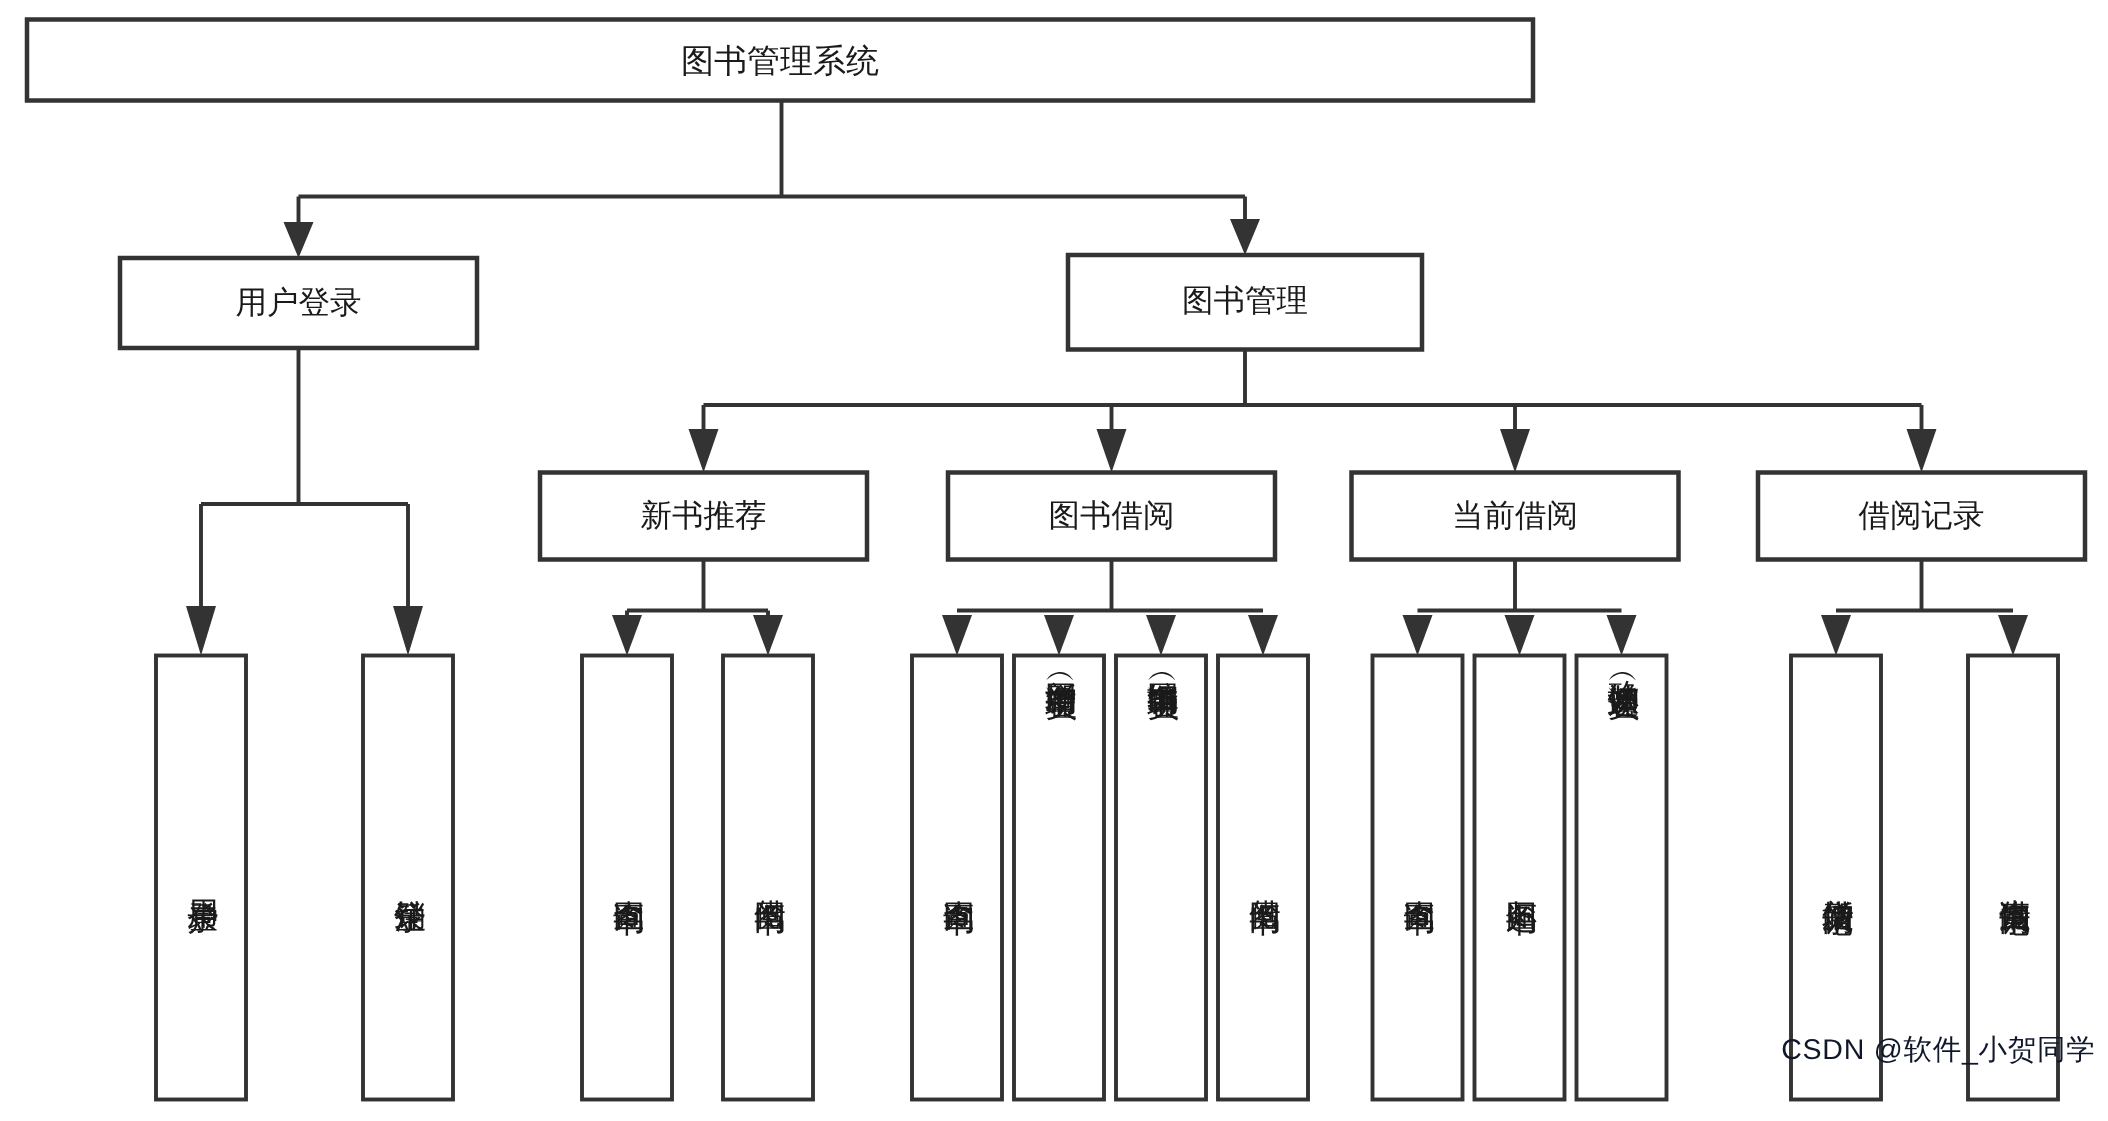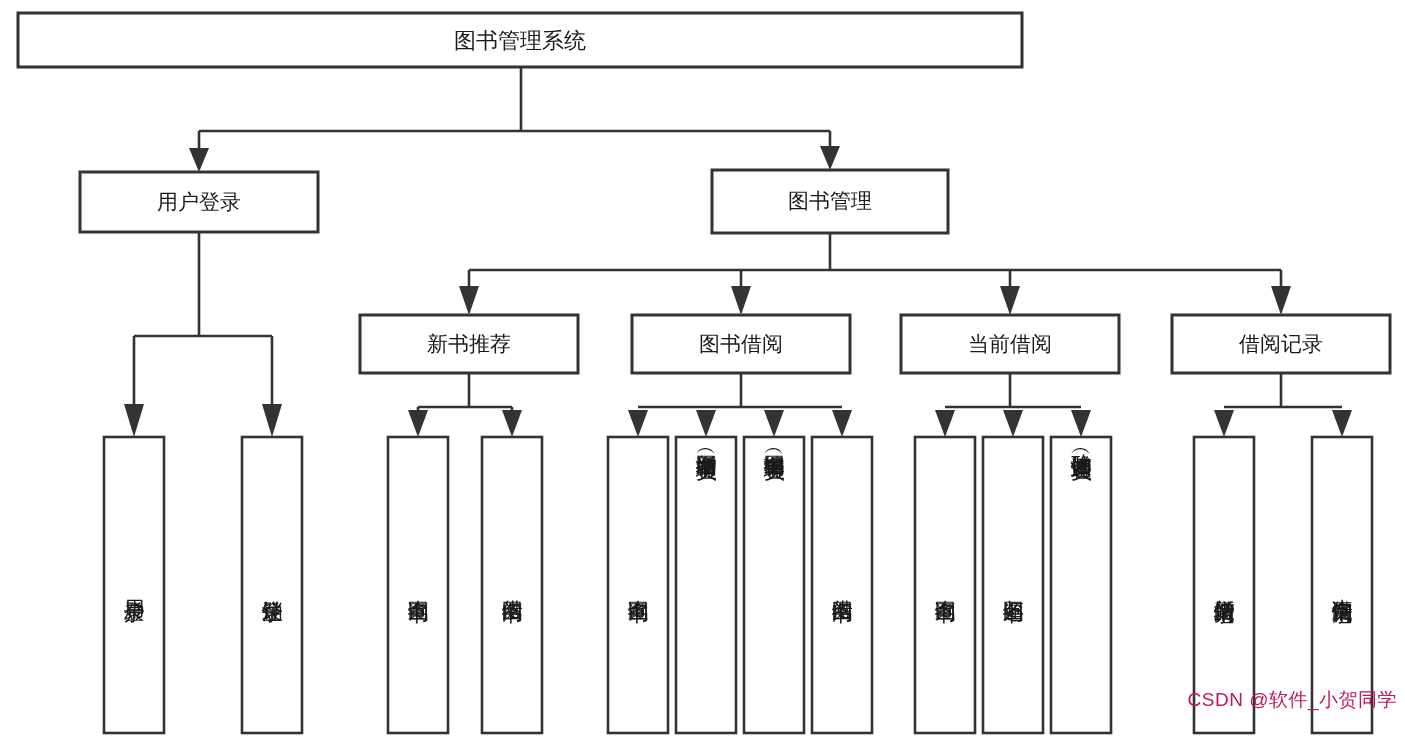--- a/index.html
+++ b/index.html
@@ -71,21 +71,21 @@
     text-orientation: upright;
     white-space: nowrap;
     letter-spacing: 1px;
   }
   .watermark {
     position: absolute;
     right: 8px;
     bottom: 4px;
     font-family: "Liberation Sans", "DejaVu Sans", sans-serif;
     font-size: 19px;
-    color: #be185d;
+    color: #0f172a;
     white-space: nowrap;
     letter-spacing: 0.5px;
     text-align: right;
   }
 </style>
 </head>
 <body>
 
 <div id="diagram-root">
   <svg class="diagram" viewBox="0 0 1405 747" xmlns="http://www.w3.org/2000/svg">

